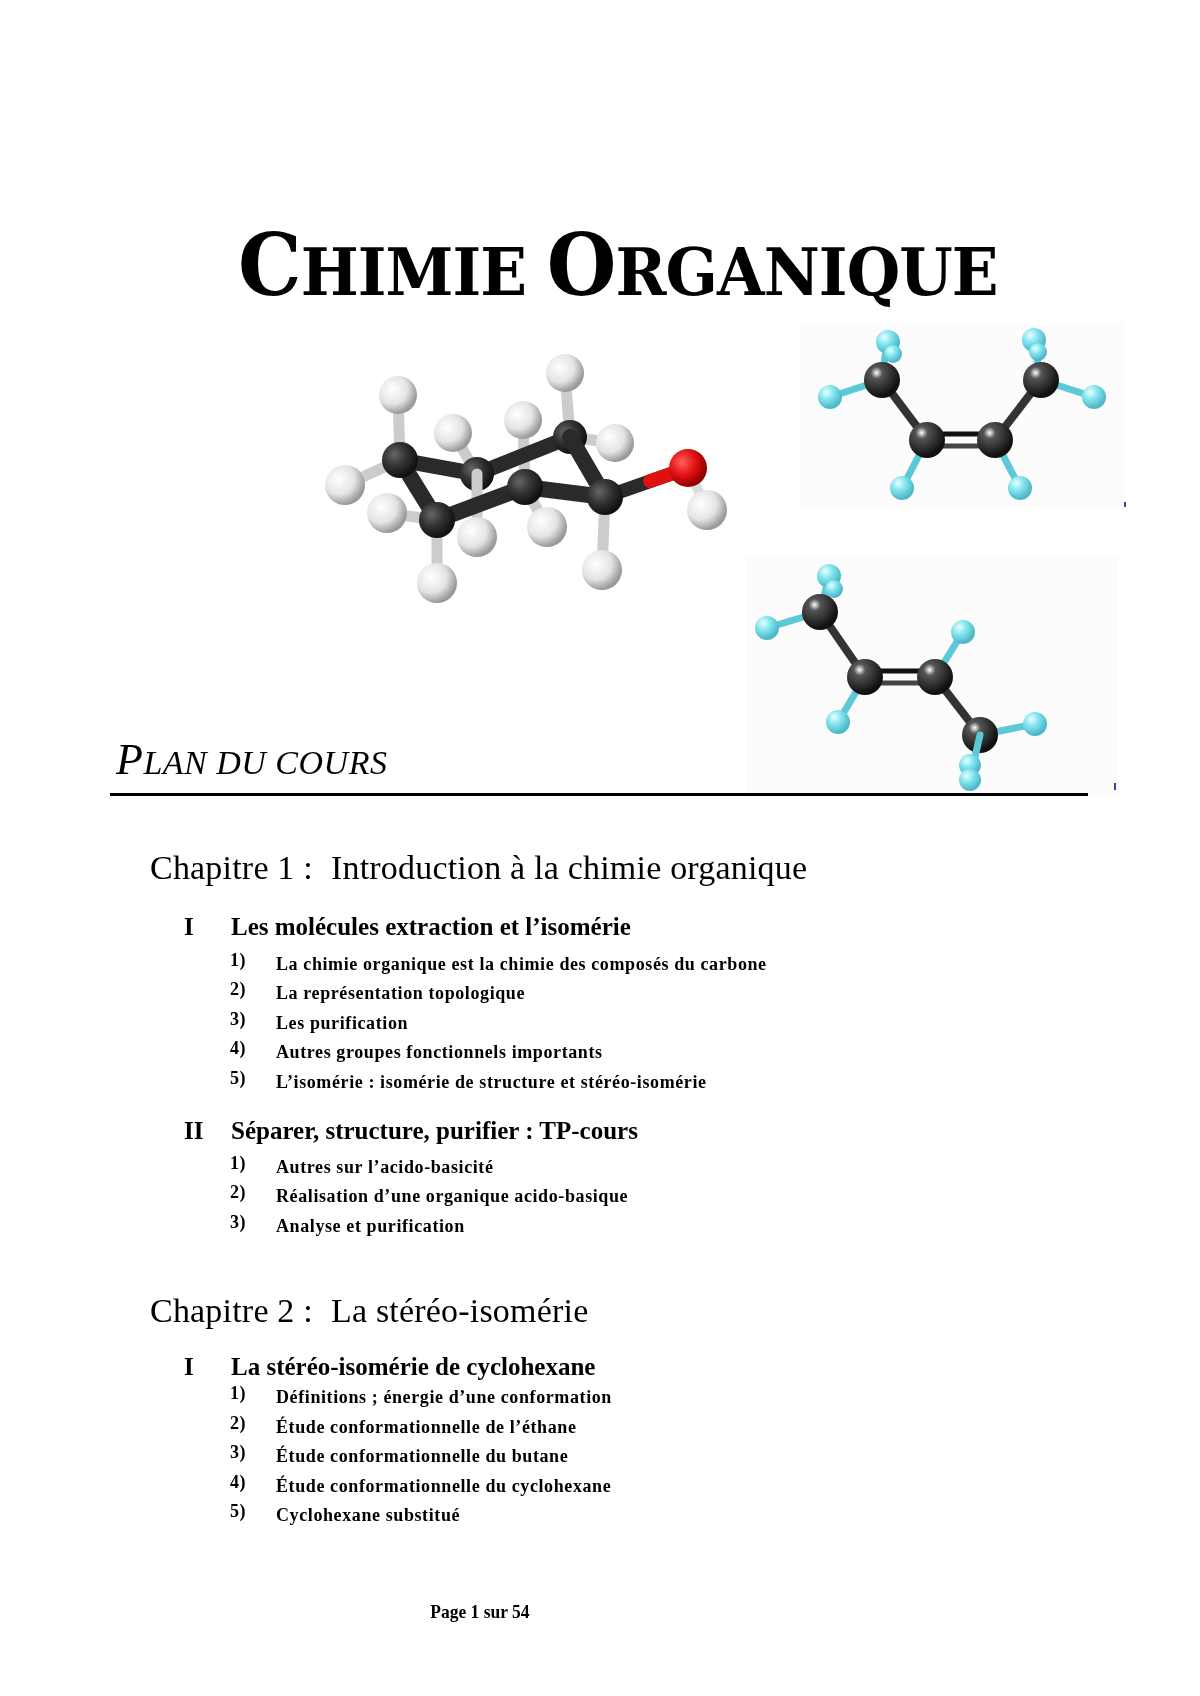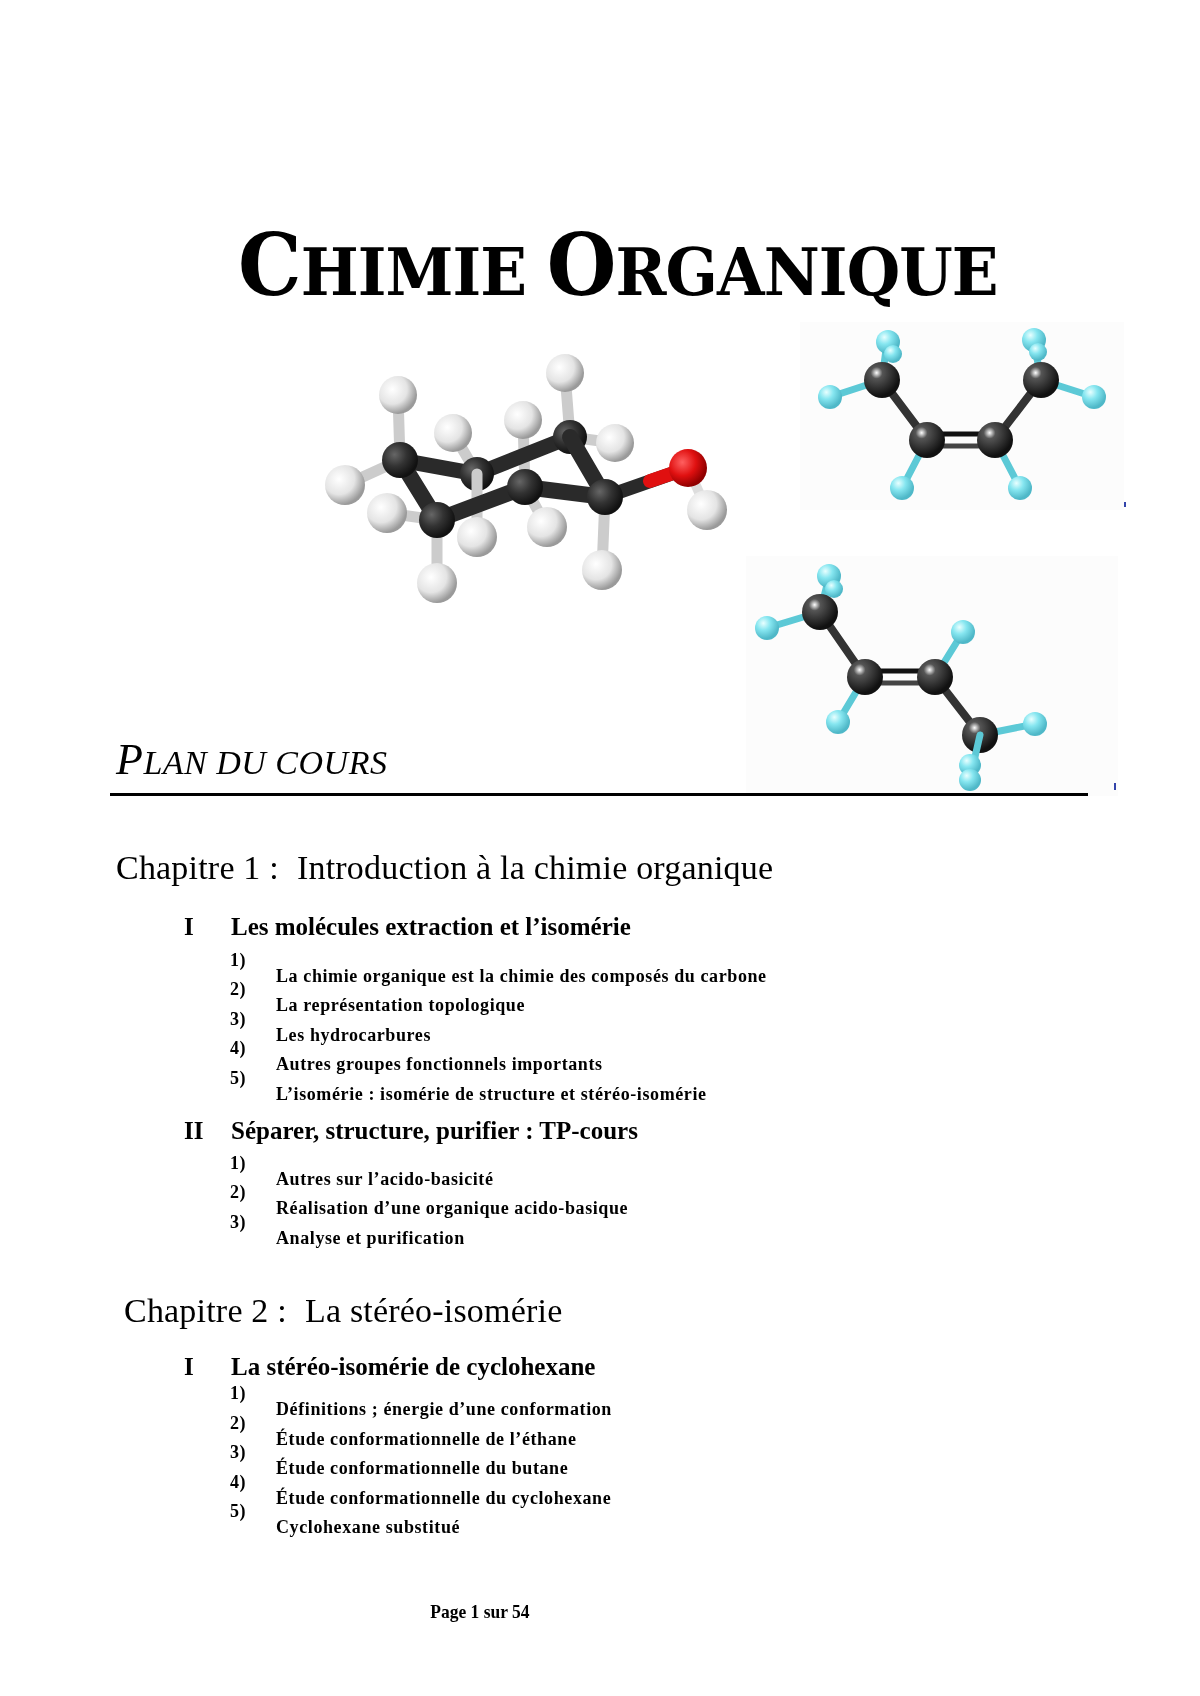--- a/index.html
+++ b/index.html
@@ -3,28 +3,28 @@
 <meta charset="utf-8">
 <style>
   html, body { margin: 0; padding: 0; background: #ffffff; }
   body { width: 1200px; height: 1696px; position: relative; overflow: hidden; font-family: "Liberation Serif", serif; color: #000; }
   .abs { position: absolute; white-space: nowrap; }
   .title { left: 238px; top: 222px; font-family: "DejaVu Serif", serif; font-weight: bold; font-size: 66px; letter-spacing: -1px; line-height: 1; transform: scaleX(0.93); transform-origin: left top; }
   .title .cap { font-size: 86px; }
   .plan { left: 116px; top: 738px; font-family: "Liberation Serif", serif; font-size: 34px; line-height: 1; letter-spacing: 0.5px; font-style: italic; }
   .plan .cap { font-size: 44px; }
   .rule { position: absolute; left: 110px; top: 793px; width: 978px; height: 3px; background: #000; }
-  .chapter { font-family: "Liberation Serif", serif; font-size: 34px; line-height: 1; letter-spacing: 0.2px; }
+  .chapter { font-family: "Liberation Serif", serif; font-size: 34px; line-height: 1; letter-spacing: 0.2px; margin-left: 34px; }
   .chapter .sep { display: inline-block; width: 18px; }
   .section { font-family: "Liberation Serif", serif; font-weight: bold; font-size: 25px; line-height: 1; }
   .section .roman { position: absolute; left: 0; top: 0; }
   .section .stitle { position: absolute; left: 47px; top: 0; white-space: nowrap; }
   .item { font-family: "Liberation Serif", serif; font-weight: bold; font-size: 18px; line-height: 1; letter-spacing: 0.6px; }
   .item .inum { position: absolute; left: 0; top: 0; }
-  .item .itext { position: absolute; left: 46px; top: 16px; white-space: nowrap; }
+  .item .itext { position: absolute; left: 46px; top: 4px; white-space: nowrap; }
   .footer { left: 0; width: 960px; top: 1602px; text-align: center; font-family: "Liberation Serif", serif; font-weight: bold; font-size: 19px; line-height: 1; }
   .footer span { display: inline-block; transform: scaleX(0.92); }
   svg.mol { position: absolute; }
 </style>
 </head>
 <body>
 
 <div class="abs title">
   <span class="cap">C</span><span>HIMIE </span><span class="cap">O</span><span>RGANIQUE</span>
 </div>
@@ -195,21 +195,21 @@
 <div class="abs item" style="left:230px;top:951px;">
     <span class="inum">1)</span>
     <span class="itext">La chimie organique est la chimie des composés du carbone</span>
   </div>
 <div class="abs item" style="left:230px;top:980px;">
     <span class="inum">2)</span>
     <span class="itext">La représentation topologique</span>
   </div>
 <div class="abs item" style="left:230px;top:1010px;">
     <span class="inum">3)</span>
-    <span class="itext">Les hydrocarbures</span>
+    <span class="itext">Les purification</span>
   </div>
 <div class="abs item" style="left:230px;top:1039px;">
     <span class="inum">4)</span>
     <span class="itext">Autres groupes fonctionnels importants</span>
   </div>
 <div class="abs item" style="left:230px;top:1069px;">
     <span class="inum">5)</span>
     <span class="itext">L’isomérie : isomérie de structure et stéréo-isomérie</span>
   </div>
 
@@ -223,21 +223,21 @@
   </div>
 <div class="abs item" style="left:230px;top:1183px;">
     <span class="inum">2)</span>
     <span class="itext">Réalisation d’une organique acido-basique</span>
   </div>
 <div class="abs item" style="left:230px;top:1213px;">
     <span class="inum">3)</span>
     <span class="itext">Analyse et purification</span>
   </div>
 
-<div class="abs chapter" style="left:124px;top:1294px;">
+<div class="abs chapter" style="left:116px;top:1294px;">
   <span>Chapitre 2 :</span><span class="sep"></span><span>La stéréo-isomérie</span>
 </div>
 
 <div class="abs section" style="left:184px;top:1354px;">
   <span class="roman">I</span>
   <span class="stitle">La stéréo-isomérie de cyclohexane</span>
 </div>
 <div class="abs item" style="left:230px;top:1384px;">
     <span class="inum">1)</span>
     <span class="itext">Définitions ; énergie d’une conformation</span>

